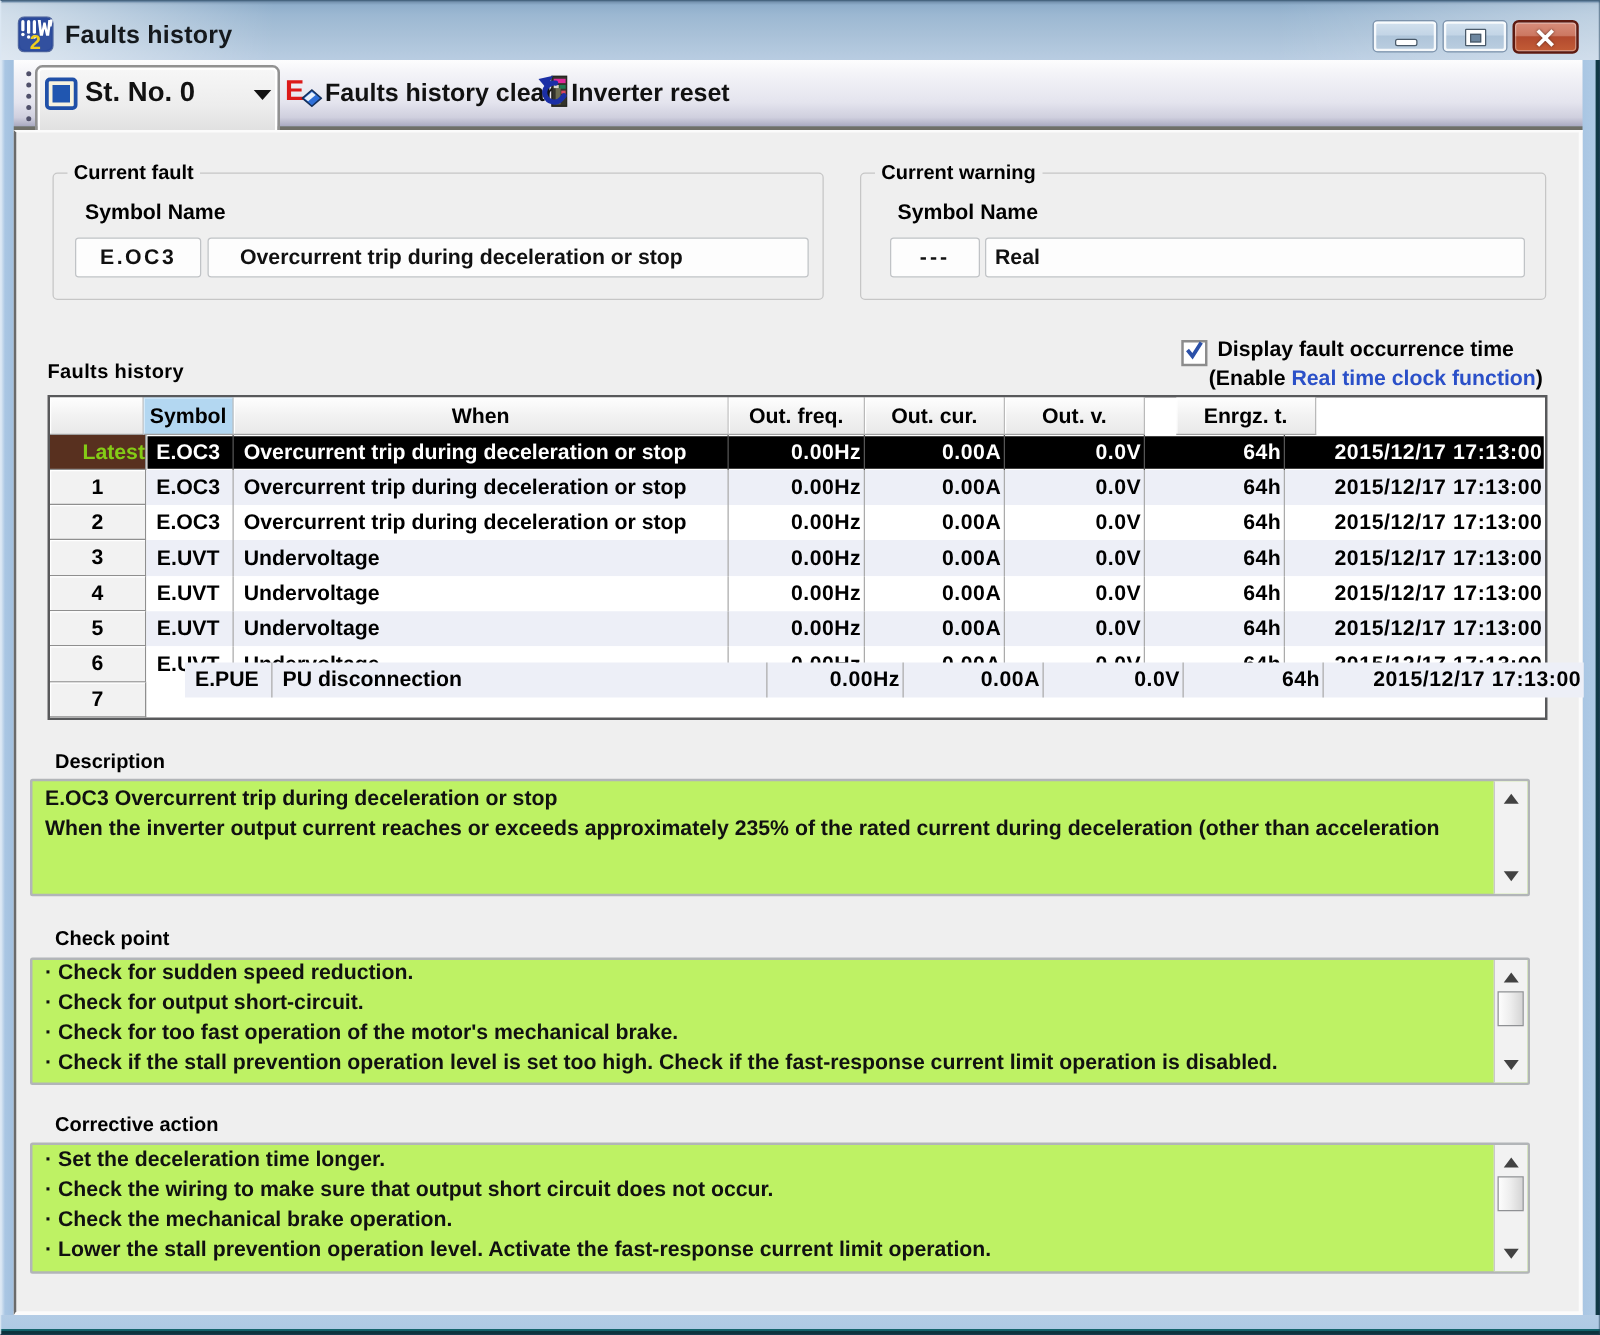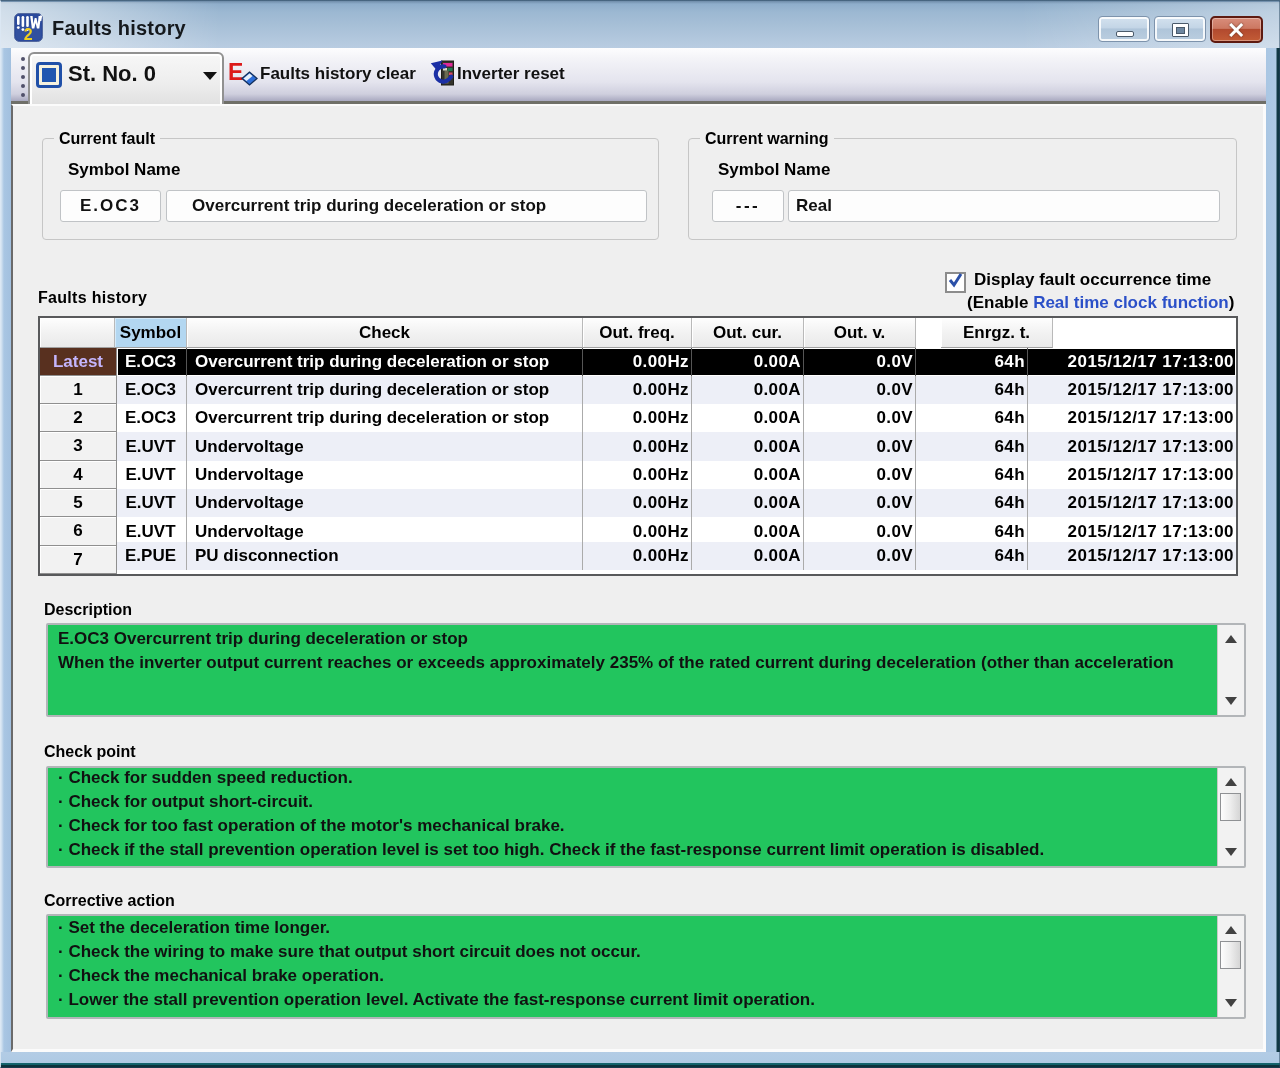--- a/index.html
+++ b/index.html
@@ -43,21 +43,21 @@
 #toolbar { left:11px; top:48px; width:1255px; height:56px;
   background:linear-gradient(180deg,#FDFDFE 0px,#F4F4F8 10px,#E4E4EE 34px,#CFCFDE 46px,#A9A9C0 53px);
   border-bottom:3px solid #6F6F68; }
 .grip { left:21px; width:4px; height:4px; background:#50506A; border-radius:2px; }
 #combo { left:28px; top:52px; width:196px; height:59px; border:2px solid #919191; border-radius:6px;
   box-shadow:inset 0 0 0 2px #FFFFFF; background:linear-gradient(180deg,#F7F7F7 0%,#EDEDED 55%,#DEDEDE 100%); }
 #combo .cicon { left:6px; top:8px; width:26px; height:26px; border:3px solid #2050A8; border-radius:4px; background:#F6F2DF; }
 #combo .cicon:after { content:""; position:absolute; left:3px; top:3px; width:14px; height:14px; background:#2056B0; }
 #combo .ctext { left:38px; top:0; font-size:22px; font-weight:bold; color:#111; line-height:39px; }
 #combo .carrow { left:173px; top:18px; width:0; height:0; border-left:7px solid transparent; border-right:7px solid transparent; border-top:8px solid #111; }
-.toolbtn-text { top:64px; font-size:17px; font-weight:bold; color:#111; }
+.toolbtn-text { top:64px; font-size:20px; font-weight:bold; color:#111; }
 #eicon { left:228px; top:61px; font-size:23px; font-weight:bold; color:#DC1A1A; line-height:22px; }
 #diamond { left:241px; top:71px; }
 #resicon { left:428px; top:56px; }
 
 
 #client { left:11px; top:104px; width:1255px; height:948px; background:#EFEFEF;
   border-left:2px solid #6A6A6A; border-top:2px solid #FBFBFB; border-right:3px solid #FBFBFB; border-bottom:3px solid #FBFBFB; }
 
 
 .group { border:1px solid #C6C6C6; border-radius:4px; }
@@ -70,21 +70,21 @@
 .hcell { top:0; height:30px; border-bottom:1px solid #A0A0A0; background:linear-gradient(180deg,#FEFEFE 0%,#F2F2F2 50%,#E9E9E9 100%);
   border-right:1px solid #B9B9B9; box-shadow:inset 1px 1px 0 #FFF;
   font-size:17px; font-weight:bold; color:#000; text-align:center; line-height:29px; }
 .rhcell { left:0; width:77px; background:#F2F2F2; border-right:1px solid #8F8F8F; border-bottom:1px solid #8F8F8F;
   box-shadow:inset 1px 1px 0 #FFF; font-size:17px; font-weight:bold; color:#000; text-align:center; }
 .drow { left:77px; width:1119px; }
 .dcell { top:0; height:100%; border-right:1px solid #ABABAB; font-size:17px; font-weight:bold; color:#000; white-space:nowrap; overflow:hidden; }
 .num { text-align:right; padding-right:2px; letter-spacing:0.4px; }
 
 
-.dbox { left:46px; width:1200px; background:#22c55e; border:2px solid #B2B5B8; border-radius:2px;padding-left:24px; }
+.dbox { left:24px; width:1200px; background:#bef264; border:2px solid #B2B5B8; border-radius:2px;padding-left:24px; }
 .dline { position:absolute; left:10px; font-size:17px; font-weight:bold; color:#111; line-height:20px; white-space:nowrap; }
 .sbar { position:absolute; right:0; top:0; width:27px; height:100%; border-left:1px solid #C9C9C9; background:#F2F2F2; }
 .sarrow-u { position:absolute; left:7px; width:0; height:0; border-left:6px solid transparent; border-right:6px solid transparent; border-bottom:8px solid #424242; }
 .sarrow-d { position:absolute; left:7px; width:0; height:0; border-left:6px solid transparent; border-right:6px solid transparent; border-top:8px solid #424242; }
 .sthumb { position:absolute; left:2px; width:21px; height:28px; border:1px solid #8F9194;
   background:linear-gradient(90deg,#FDFDFD 0%,#EDEDED 50%,#D5D5D5 100%); }
 </style>
 </head>
 <body>
 
@@ -171,26 +171,26 @@
     <path d="M3 8 L7 13 L14 2" fill="none" stroke="#2B50A8" stroke-width="3"></path>
   </svg>
 <div class="abs" style="left:974px;top:270px;font-size:17px;font-weight:bold;line-height:20px">Display fault occurrence time</div>
 <div class="abs" style="left:967px;top:293px;font-size:17px;font-weight:bold;line-height:20px">(Enable <span style="color:#2B50C8">Real time clock function</span>)</div>
 
 <div class="abs lbl" style="left:38px;top:289px;letter-spacing:0.3px">Faults history</div>
 
 <div class="abs" id="ftable">
     <div class="abs hcell" style="left: 0px; width: 75px;"></div>
     <div class="abs hcell" style="left: 75px; width: 72px; background: rgb(179, 215, 241); box-shadow: rgb(212, 234, 250) 1px 1px 0px inset;">Symbol</div>
-    <div class="abs hcell" style="left: 147px; width: 396px;">Check</div>
+    <div class="abs hcell" style="left: 147px; width: 396px;">When</div>
     <div class="abs hcell" style="left: 543px; width: 109px;">Out. freq.</div>
     <div class="abs hcell" style="left: 652px; width: 112px;">Out. cur.</div>
     <div class="abs hcell" style="left: 764px; width: 112px;">Out. v.</div>
     <div class="abs hcell" style="left: 901px; width: 112px;">Enrgz. t.</div>
-    <div class="abs rhcell" style="top: 30px; height: 28px; line-height: 27px; background: rgb(88, 48, 31); color: #c4b5fd; box-shadow: none;">Latest</div>
+    <div class="abs rhcell" style="top: 30px; height: 28px; line-height: 27px; background: rgb(88, 48, 31); color: #84cc16; box-shadow: none; text-align: right;">Latest</div>
     <div class="abs drow" style="top: 30px; height: 28px; background: rgb(0, 0, 0); color: rgb(255, 255, 255); box-shadow: rgb(255, 255, 255) 0px 0px 0px 1px inset;">
       <div class="abs dcell" style="left: -2px; width: 72px; line-height: 28px; color: rgb(255, 255, 255); border-right-color: rgb(85, 85, 85); text-align: center;">E.OC3</div>
       <div class="abs dcell" style="left: 70px; width: 396px; line-height: 28px; color: rgb(255, 255, 255); border-right-color: rgb(85, 85, 85); padding-left: 8px;">Overcurrent trip during deceleration or stop</div>
       <div class="abs dcell num" style="left: 466px; width: 109px; line-height: 28px; color: rgb(255, 255, 255); border-right-color: rgb(85, 85, 85);">0.00Hz</div>
       <div class="abs dcell num" style="left: 575px; width: 112px; line-height: 28px; color: rgb(255, 255, 255); border-right-color: rgb(85, 85, 85);">0.00A</div>
       <div class="abs dcell num" style="left: 687px; width: 112px; line-height: 28px; color: rgb(255, 255, 255); border-right-color: rgb(85, 85, 85);">0.0V</div>
       <div class="abs dcell num" style="left: 799px; width: 112px; line-height: 28px; color: rgb(255, 255, 255); border-right-color: rgb(85, 85, 85);">64h</div>
       <div class="abs dcell num" style="left: 911px; width: 208px; line-height: 28px; color: rgb(255, 255, 255); border-right: none; letter-spacing: 0.45px; padding-right: 2px;">2015/12/17 17:13:00</div>
     </div>
     <div class="abs rhcell" style="top: 58px; height: 28px; line-height: 27px;">1</div>
@@ -247,21 +247,21 @@
     <div class="abs drow" style="top: 199px; height: 29px; background: rgb(255, 255, 255);">
       <div class="abs dcell" style="left: -2px; width: 72px; line-height: 29px; text-align: center;">E.UVT</div>
       <div class="abs dcell" style="left: 70px; width: 396px; line-height: 29px; padding-left: 8px;">Undervoltage</div>
       <div class="abs dcell num" style="left: 466px; width: 109px; line-height: 29px;">0.00Hz</div>
       <div class="abs dcell num" style="left: 575px; width: 112px; line-height: 29px;">0.00A</div>
       <div class="abs dcell num" style="left: 687px; width: 112px; line-height: 29px;">0.0V</div>
       <div class="abs dcell num" style="left: 799px; width: 112px; line-height: 29px;">64h</div>
       <div class="abs dcell num" style="left: 911px; width: 208px; line-height: 29px; border-right: none; letter-spacing: 0.45px; padding-right: 2px;">2015/12/17 17:13:00</div>
     </div>
     <div class="abs rhcell" style="top: 228px; height: 28px; line-height: 27px;">7</div>
-    <div class="abs drow" style="top: 224px; height: 28px; background: rgb(237, 239, 247);">
+    <div class="abs drow" style="top: 212px; height: 28px; background: rgb(237, 239, 247); margin-left: 31px;">
       <div class="abs dcell" style="left: -2px; width: 72px; line-height: 28px; text-align: center;">E.PUE</div>
       <div class="abs dcell" style="left: 70px; width: 396px; line-height: 28px; padding-left: 8px;">PU disconnection</div>
       <div class="abs dcell num" style="left: 466px; width: 109px; line-height: 28px;">0.00Hz</div>
       <div class="abs dcell num" style="left: 575px; width: 112px; line-height: 28px;">0.00A</div>
       <div class="abs dcell num" style="left: 687px; width: 112px; line-height: 28px;">0.0V</div>
       <div class="abs dcell num" style="left: 799px; width: 112px; line-height: 28px;">64h</div>
       <div class="abs dcell num" style="left: 911px; width: 208px; line-height: 28px; border-right: none; letter-spacing: 0.45px; padding-right: 2px;">2015/12/17 17:13:00</div>
     </div>
   </div>
 

